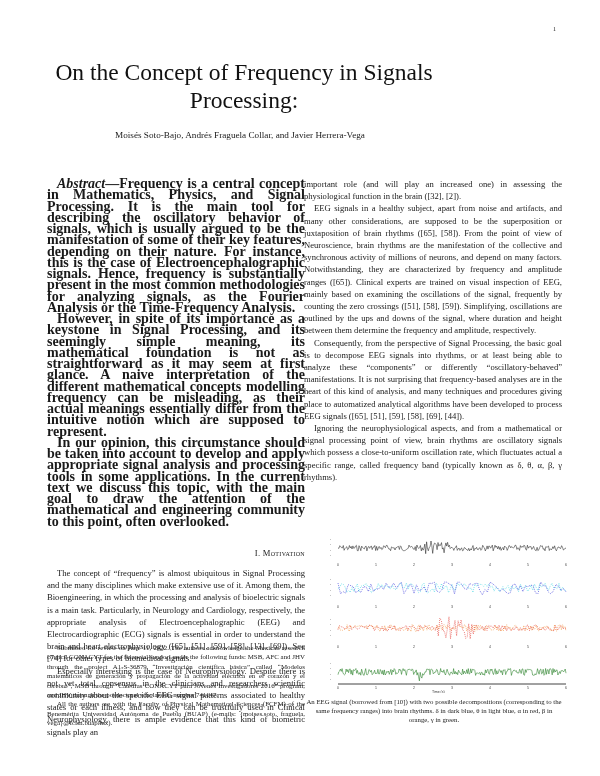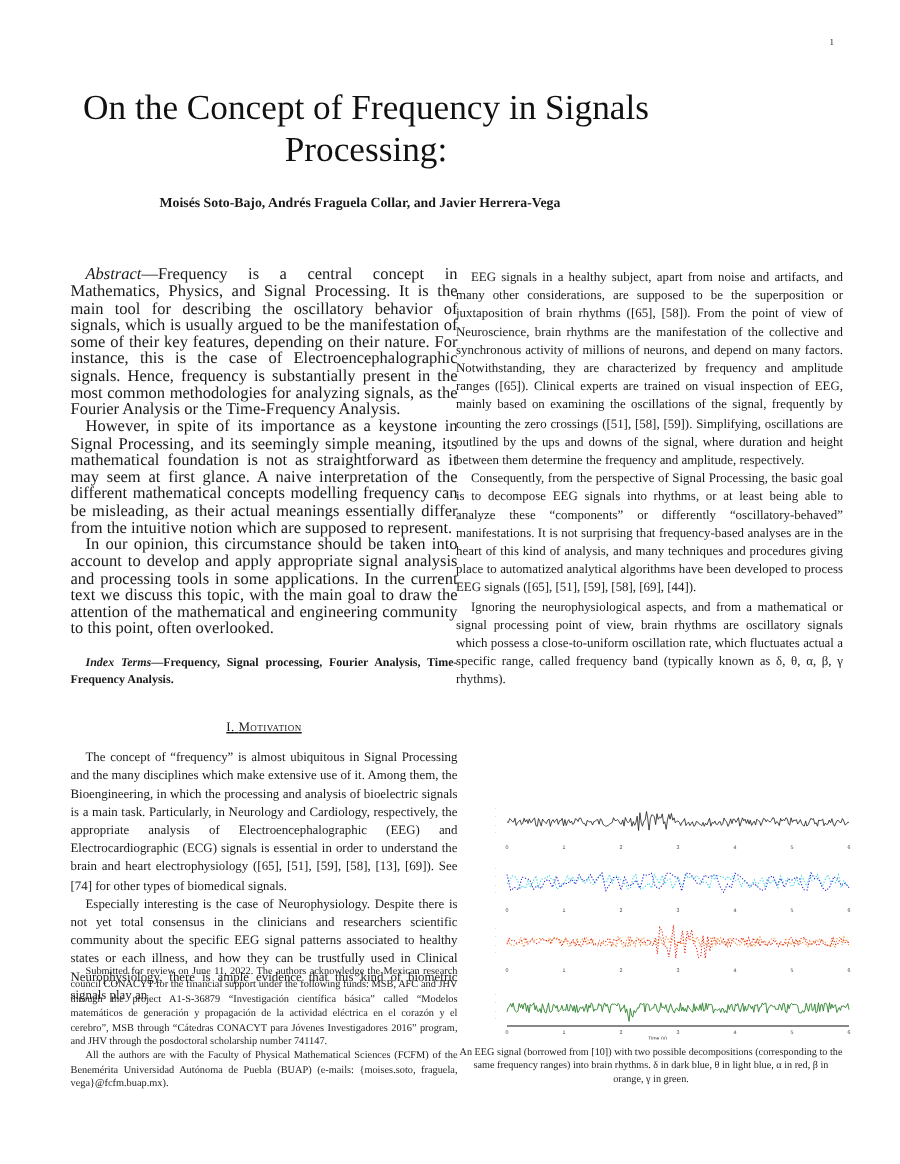--- a/index.html
+++ b/index.html
@@ -1,30 +1,30 @@
 <!DOCTYPE html>
 <html><head>
 <meta charset="utf-8">
 <style>
   html, body { margin: 0; padding: 0; background: #ffffff; }
   body { width: 600px; height: 776px; position: relative; overflow: hidden;
          font-family: "Liberation Serif", "DejaVu Serif", serif; color: #1a1a1a; }
   .page-num { position: absolute; left: 553px; top: 26px; font-size: 6px; }
   .title { position: absolute; left: 0; width: 488px; top: 58px; text-align: center;
            font-size: 23.5px; line-height: 28px; color: #111; }
-  .authors { position: absolute; left: 0; width: 480px; top: 130px; text-align: center; font-size: 9.2px; font-weight: bold; }
+  .authors { position: absolute; left: 0; width: 480px; top: 130px; text-align: center; font-size: 9.2px; }
   .col { position: absolute; top: 178px; width: 258px; font-size: 8.6px; line-height: 12.2px; text-align: justify; }
   .col-left { left: 47px; }
   .col-right { left: 304px; top: 178px; }
   p { margin: 0; text-indent: 10px; }
-  .abstract p { font-weight: normal; font-size: 11px; line-height: 11.25px; }
+  .abstract p { font-weight: bold; font-size: 14px; line-height: 11.25px; }
   .abstract .lead { font-style: italic; }
   .index-terms { margin-top: 10px; font-weight: bold; font-size: 8px; line-height: 11.25px; text-indent: 10px; }
   .index-terms .lead { font-style: italic; }
-  .section-head { text-align: center; margin: 20px 0 8px; font-size: 8.6px; letter-spacing: 0.3px; text-decoration: underline; }
+  .section-head { text-align: right; margin: 20px 0 8px; font-size: 8.6px; letter-spacing: 0.3px; }
   .section-head .sc { font-variant: small-caps; }
   .footnote { position: absolute; left: 47px; top: 643px; width: 258px; font-size: 6.9px; line-height: 9.4px; text-align: justify; }
   .footnote p { text-indent: 10px; }
   .figure { position: absolute; left: 316px; top: 528px; width: 270px; }
   .caption { position: absolute; left: 306px; top: 697px; width: 256px; font-size: 6.8px; line-height: 9.2px; text-align: center; color: #222; }
 </style>
 </head>
 <body>
 
 <div class="page-num">1</div>
@@ -34,36 +34,36 @@
 </div>
 
 <div class="authors">Moisés Soto-Bajo, Andrés Fraguela Collar, and Javier Herrera-Vega</div>
 
 <div class="col col-left">
   <div class="abstract">
     <p><span class="lead">Abstract</span><span>—Frequency is a central concept in Mathematics, Physics, and Signal Processing. It is the main tool for describing the oscillatory behavior of signals, which is usually argued to be the manifestation of some of their key features, depending on their nature. For instance, this is the case of Electroencephalographic signals. Hence, frequency is substantially present in the most common methodologies for analyzing signals, as the Fourier Analysis or the Time-Frequency Analysis.</span></p>
     <p>However, in spite of its importance as a keystone in Signal Processing, and its seemingly simple meaning, its mathematical foundation is not as straightforward as it may seem at first glance. A naive interpretation of the different mathematical concepts modelling frequency can be misleading, as their actual meanings essentially differ from the intuitive notion which are supposed to represent.</p>
     <p>In our opinion, this circumstance should be taken into account to develop and apply appropriate signal analysis and processing tools in some applications. In the current text we discuss this topic, with the main goal to draw the attention of the mathematical and engineering community to this point, often overlooked.</p>
   </div>
-  <div class="index-terms"><span class="lead">Index Terms</span><span>—Frequency, Signal processing, Fourier Analysis, Time-Frequency Analysis.</span></div>
 
   <div class="section-head">
     <span>I.</span>
     <span class="sc">Motivation</span>
   </div>
   <p>The concept of “frequency” is almost ubiquitous in Signal Processing and the many disciplines which make extensive use of it. Among them, the Bioengineering, in which the processing and analysis of bioelectric signals is a main task. Particularly, in Neurology and Cardiology, respectively, the appropriate analysis of Electroencephalographic (EEG) and Electrocardiographic (ECG) signals is essential in order to understand the brain and heart electrophysiology ([65], [51], [59], [58], [13], [69]). See [74] for other types of biomedical signals.</p>
   <p>Especially interesting is the case of Neurophysiology. Despite there is not yet total consensus in the clinicians and researchers scientific community about the specific EEG signal patterns associated to healthy states or each illness, and how they can be trustfully used in Clinical Neurophysiology, there is ample evidence that this kind of biometric signals play an</p>
 </div>
 
 <div class="footnote">
   <p>Submitted for review on June 11, 2022. The authors acknowledge the Mexican research council CONACYT for the financial support under the following funds: MSB, AFC and JHV through the project A1-S-36879 “Investigación científica básica” called “Modelos matemáticos de generación y propagación de la actividad eléctrica en el corazón y el cerebro”, MSB through “Cátedras CONACYT para Jóvenes Investigadores 2016” program, and JHV through the posdoctoral scholarship number 741147.</p>
   <p>All the authors are with the Faculty of Physical Mathematical Sciences (FCFM) of the Benemérita Universidad Autónoma de Puebla (BUAP) (e-mails: {moises.soto, fraguela, vega}@fcfm.buap.mx).</p>
 </div>
 
 <div class="col col-right">
+  <p style="text-indent:0">important role (and will play an increased one) in assessing the physiological function in the brain ([32], [2]).</p>
   <p>EEG signals in a healthy subject, apart from noise and artifacts, and many other considerations, are supposed to be the superposition or juxtaposition of brain rhythms ([65], [58]). From the point of view of Neuroscience, brain rhythms are the manifestation of the collective and synchronous activity of millions of neurons, and depend on many factors. Notwithstanding, they are characterized by frequency and amplitude ranges ([65]). Clinical experts are trained on visual inspection of EEG, mainly based on examining the oscillations of the signal, frequently by counting the zero crossings ([51], [58], [59]). Simplifying, oscillations are outlined by the ups and downs of the signal, where duration and height between them determine the frequency and amplitude, respectively.</p>
   <p>Consequently, from the perspective of Signal Processing, the basic goal is to decompose EEG signals into rhythms, or at least being able to analyze these “components” or differently “oscillatory-behaved” manifestations. It is not surprising that frequency-based analyses are in the heart of this kind of analysis, and many techniques and procedures giving place to automatized analytical algorithms have been developed to process EEG signals ([65], [51], [59], [58], [69], [44]).</p>
   <p>Ignoring the neurophysiological aspects, and from a mathematical or signal processing point of view, brain rhythms are oscillatory signals which possess a close-to-uniform oscillation rate, which fluctuates actual a specific range, called frequency band (typically known as δ, θ, α, β, γ rhythms).</p>
 </div>
 
 <div class="figure">
   <svg id="fig-svg" width="260" height="165" viewBox="0 0 260 165">
       <path d="M22.0 19.9 L22.9 20.4 L23.8 17.7 L24.6 18.5 L25.5 19.7 L26.4 20.0 L27.3 17.5 L28.1 22.3 L29.0 20.5 L29.9 19.5 L30.8 18.7 L31.6 21.7 L32.5 20.9 L33.4 17.5 L34.3 20.0 L35.2 18.4 L36.0 21.0 L36.9 17.9 L37.8 20.4 L38.7 19.9 L39.5 18.1 L40.4 17.3 L41.3 22.6 L42.2 22.8 L43.0 17.7 L43.9 19.7 L44.8 22.7 L45.7 18.1 L46.6 19.5 L47.4 20.3 L48.3 21.0 L49.2 18.7 L50.1 18.0 L50.9 22.9 L51.8 19.7 L52.7 18.4 L53.6 20.3 L54.4 19.0 L55.3 17.9 L56.2 21.6 L57.1 19.1 L58.0 19.1 L58.8 17.5 L59.7 22.6 L60.6 18.4 L61.5 22.3 L62.3 19.8 L63.2 18.4 L64.1 20.6 L65.0 19.4 L65.8 21.6 L66.7 20.9 L67.6 17.8 L68.5 18.3 L69.4 19.7 L70.2 17.5 L71.1 17.3 L72.0 19.5 L72.9 21.1 L73.7 20.9 L74.6 22.7 L75.5 18.9 L76.4 19.6 L77.2 20.0 L78.1 19.6 L79.0 22.0 L79.9 19.7 L80.8 19.6 L81.6 18.6 L82.5 18.4 L83.4 21.5 L84.3 17.8 L85.1 18.6 L86.0 21.6 L86.9 22.2 L87.8 22.8 L88.6 22.6 L89.5 22.2 L90.4 21.5 L91.3 20.8 L92.2 20.3 L93.0 17.1 L93.9 18.9 L94.8 19.1 L95.7 18.3 L96.5 19.4 L97.4 21.1 L98.3 21.4 L99.2 18.6 L100.0 22.7 L100.9 17.0 L101.8 19.2 L102.7 20.5 L103.6 19.6 L104.4 17.5 L105.3 22.9 L106.2 19.7 L107.1 22.2 L107.9 20.5 L108.8 16.1 L109.7 25.7 L110.6 13.8 L111.4 20.0 L112.3 22.8 L113.2 19.5 L114.1 18.7 L115.0 13.0 L115.8 17.5 L116.7 25.4 L117.6 17.8 L118.5 15.1 L119.3 15.6 L120.2 16.4 L121.1 21.7 L122.0 14.5 L122.8 18.2 L123.7 16.6 L124.6 17.4 L125.5 14.6 L126.4 21.1 L127.2 19.8 L128.1 24.8 L129.0 18.5 L129.9 14.9 L130.7 18.1 L131.6 14.3 L132.5 18.8 L133.4 17.2 L134.2 20.6 L135.1 19.6 L136.0 19.3 L136.9 20.2 L137.8 22.4 L138.6 20.2 L139.5 19.5 L140.4 17.7 L141.3 22.4 L142.1 21.0 L143.0 20.0 L143.9 22.4 L144.8 21.1 L145.6 19.8 L146.5 22.8 L147.4 22.3 L148.3 19.5 L149.2 20.0 L150.0 21.2 L150.9 21.7 L151.8 22.5 L152.7 20.3 L153.5 22.9 L154.4 20.8 L155.3 22.0 L156.2 19.6 L157.0 17.5 L157.9 22.8 L158.8 20.3 L159.7 20.9 L160.6 19.3 L161.4 21.5 L162.3 21.7 L163.2 20.0 L164.1 19.7 L164.9 22.3 L165.8 21.3 L166.7 17.3 L167.6 19.2 L168.4 19.8 L169.3 22.9 L170.2 21.0 L171.1 17.9 L172.0 21.1 L172.8 18.0 L173.7 18.2 L174.6 20.2 L175.5 18.9 L176.3 17.1 L177.2 22.8 L178.1 20.1 L179.0 17.2 L179.8 19.3 L180.7 18.1 L181.6 20.9 L182.5 18.4 L183.4 21.4 L184.2 18.8 L185.1 22.4 L186.0 20.6 L186.9 19.4 L187.7 22.0 L188.6 18.1 L189.5 19.1 L190.4 19.5 L191.2 22.4 L192.1 20.4 L193.0 17.5 L193.9 18.0 L194.8 19.9 L195.6 18.5 L196.5 19.4 L197.4 20.1 L198.3 19.0 L199.1 17.2 L200.0 17.4 L200.9 21.4 L201.8 19.7 L202.6 20.3 L203.5 22.4 L204.4 17.6 L205.3 19.4 L206.2 18.3 L207.0 19.3 L207.9 17.2 L208.8 17.8 L209.7 21.4 L210.5 22.1 L211.4 17.2 L212.3 20.2 L213.2 18.7 L214.0 19.1 L214.9 18.4 L215.8 21.4 L216.7 20.0 L217.6 18.4 L218.4 20.8 L219.3 22.3 L220.2 22.7 L221.1 19.3 L221.9 22.7 L222.8 21.8 L223.7 19.5 L224.6 17.5 L225.4 18.3 L226.3 17.8 L227.2 21.3 L228.1 20.5 L229.0 22.8 L229.8 18.7 L230.7 19.1 L231.6 18.9 L232.5 18.0 L233.3 22.5 L234.2 20.7 L235.1 21.7 L236.0 21.2 L236.8 18.7 L237.7 20.5 L238.6 17.8 L239.5 21.3 L240.4 22.8 L241.2 20.7 L242.1 19.0 L243.0 19.0 L243.9 20.3 L244.7 20.4 L245.6 17.7 L246.5 19.3 L247.4 22.0 L248.2 21.5 L249.1 20.2 L250.0 20.2 " fill="none" stroke="#111111" stroke-width="0.5"></path>
       <text x="22" y="38" font-size="3.5" text-anchor="middle" fill="#444" font-family="Liberation Sans, sans-serif">0</text>
       <text x="60" y="38" font-size="3.5" text-anchor="middle" fill="#444" font-family="Liberation Sans, sans-serif">1</text>

